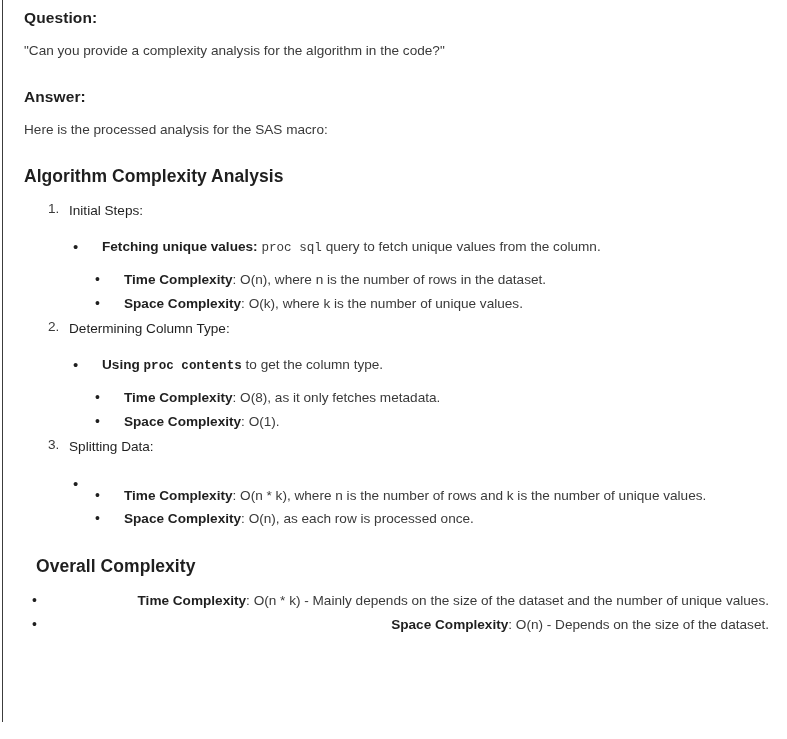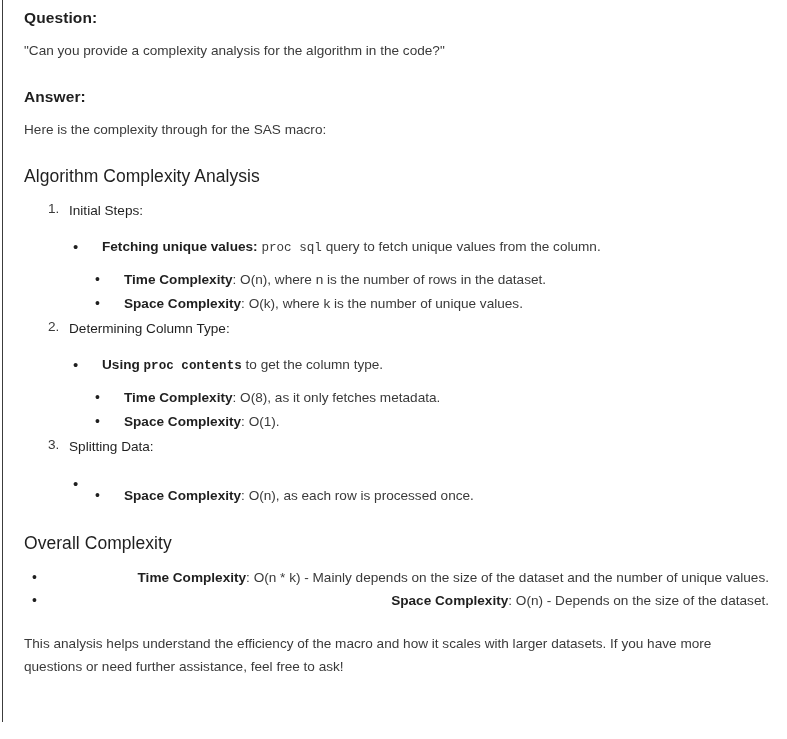--- a/index.html
+++ b/index.html
@@ -47,27 +47,27 @@
   .para {
     font-size: 13.6px;
     line-height: 1.62;
     color: #3a3a3a;
     margin: 0;
     padding-top: 13px;
   }
 
   h2.section-heading {
     font-size: 17.5px;
-    font-weight: normal;
+    font-weight: bold;
     color: #1f1f1f;
     margin: 0;
     padding-top: 25px;
     letter-spacing: .05px;
   }
-  h2.tight { padding-top: 22px; }
+  h2.tight { padding-top: 22px; margin-left: 12px; }
 
   ol.steps {
     margin: 0;
     padding: 14px 0 0 0;
     list-style: none;
     counter-reset: step;
   }
   ol.steps > li {
     position: relative;
     counter-increment: step;
@@ -185,21 +185,21 @@
 <div id="page">
 
   <div id="left-rule"></div>
 
   <h3 class="qa-label" id="q-label">Question:</h3>
 
   <p class="para">"Can you provide a complexity analysis for the algorithm in the code?"</p>
 
   <h3 class="qa-label" id="a-label">Answer:</h3>
 
-  <p class="para">Here is the complexity through for the SAS macro:</p>
+  <p class="para">Here is the processed analysis for the SAS macro:</p>
 
   <h2 class="section-heading">Algorithm Complexity Analysis</h2>
 
   <ol class="steps">
 
     <li>
       <span class="step-title">Initial Steps:</span>
       <ul class="lv2">
         <li>
           <span class="line"><span class="b">Fetching unique values</span><span class="b">:</span> <code class="mono">proc sql</code><span> query to fetch unique values from the column.</span></span>
@@ -231,35 +231,37 @@
         </li>
       </ul>
     </li>
 
     <li>
       <span class="step-title">Splitting Data:</span>
       <ul class="lv2">
         <li>
           <ul class="lv3">
             <li>
+              <span class="line"><span class="b">Time Complexity</span><span>:</span><span> O(n * k), where n is the number of rows and k is the number of unique values.</span></span>
+            </li>
+            <li>
               <span class="line"><span class="b">Space Complexity</span><span>:</span><span> O(n), as each row is processed once.</span></span>
             </li>
           </ul>
         </li>
       </ul>
     </li>
 
   </ol>
 
   <h2 class="section-heading tight">Overall Complexity</h2>
 
   <ul class="flat">
     <li>
       <span class="line"><span class="b">Time Complexity</span><span>:</span><span> O(n * k) - Mainly depends on the size of the dataset and the number of unique values.</span></span>
     </li>
     <li>
       <span class="line"><span class="b">Space Complexity</span><span>:</span><span> O(n) - Depends on the size of the dataset.</span></span>
     </li>
   </ul>
 
-  <p class="closing">This analysis helps understand the efficiency of the macro and how it scales with larger datasets. If you have more questions or need further assistance, feel free to ask!</p>
 
 </div>
 
 </body></html>

